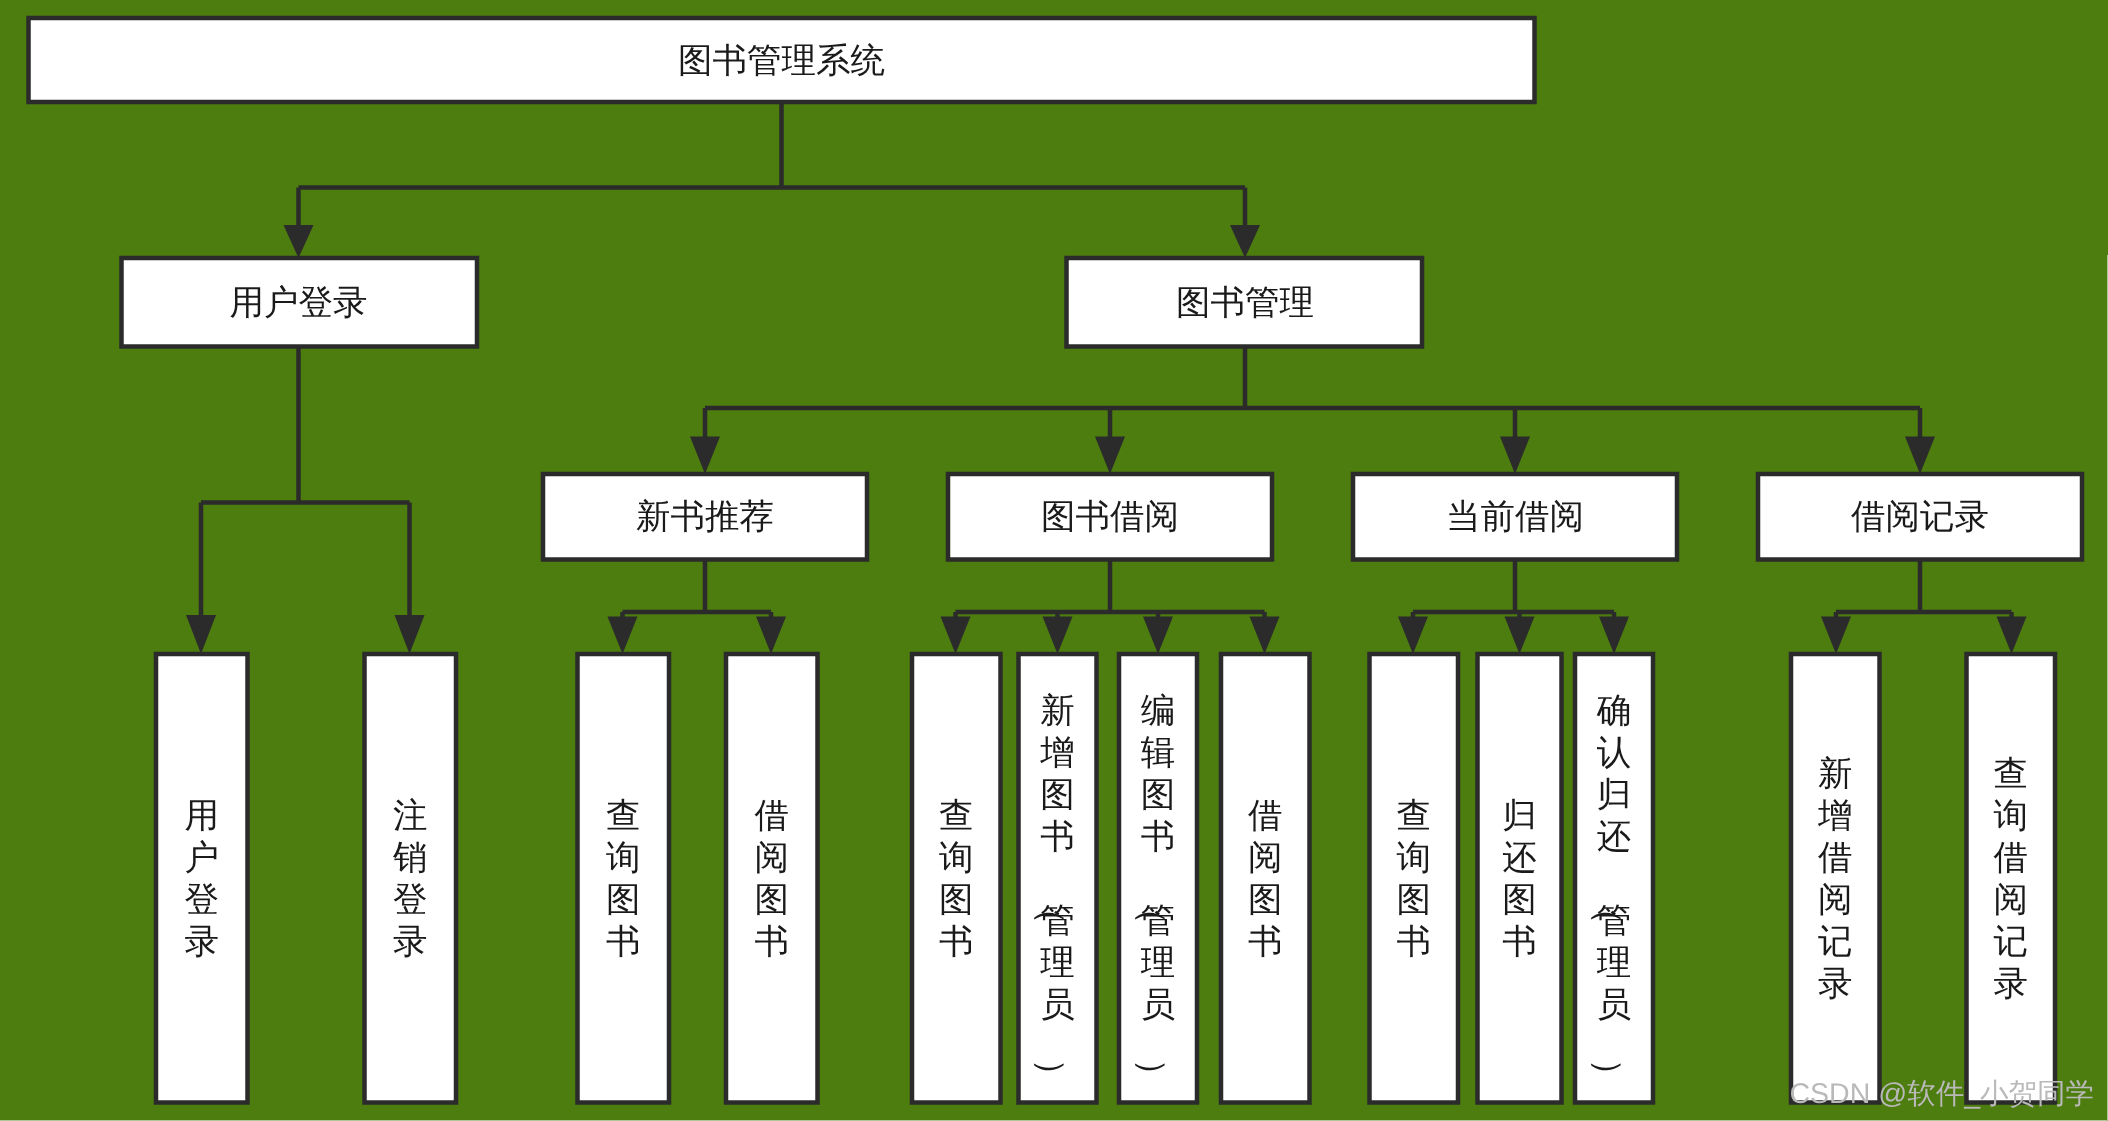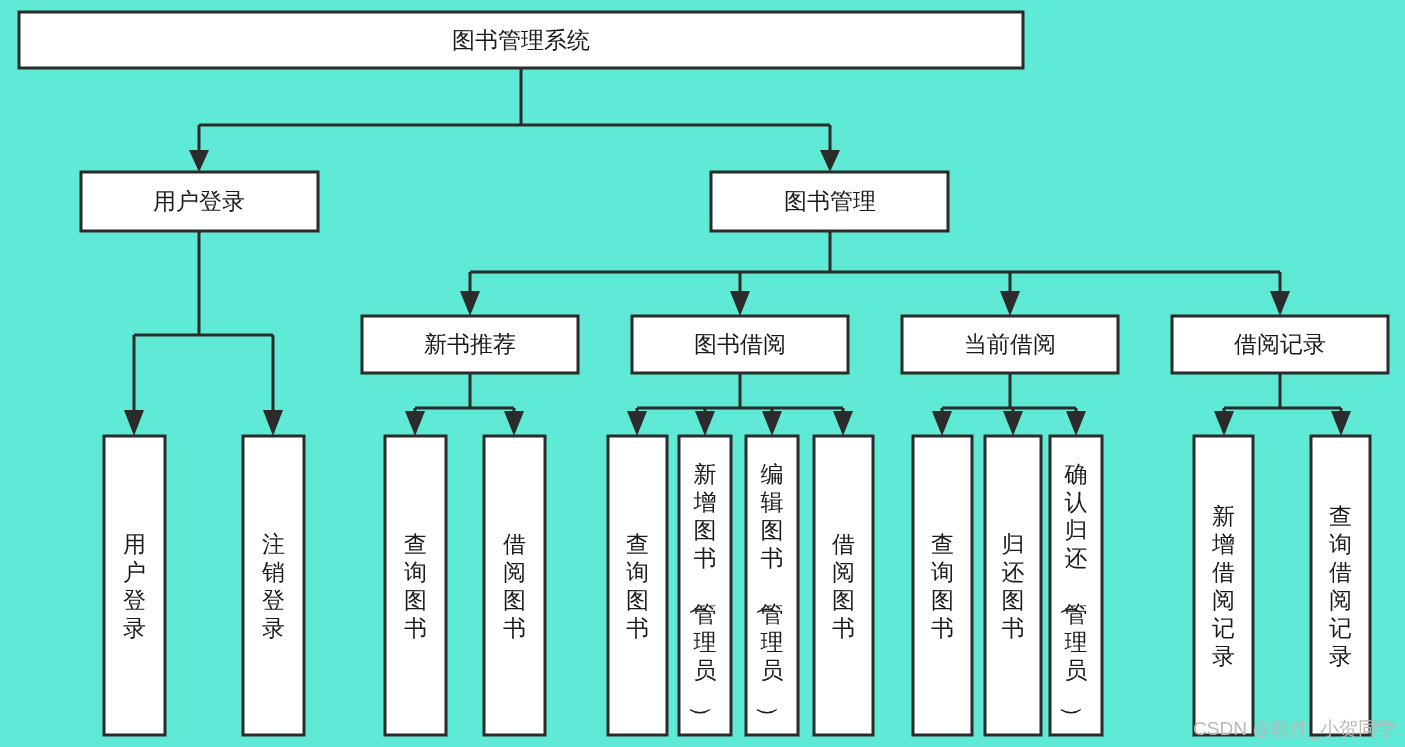--- a/index.html
+++ b/index.html
@@ -8,21 +8,21 @@
     padding: 0;
     background: #ffffff;
   }
   body {
     font-family: "Liberation Sans", "DejaVu Sans", sans-serif;
   }
   #diagram-root {
     position: relative;
     width: 1405px;
     height: 747px;
-    background: #5eead4;
+    background: #4d7c0f;
     overflow: hidden;
   }
   svg#flowchart {
     display: block;
     width: 1405px;
     height: 747px;
   }
   .node-rect {
     fill: #ffffff;
     stroke: #2b2b2b;

